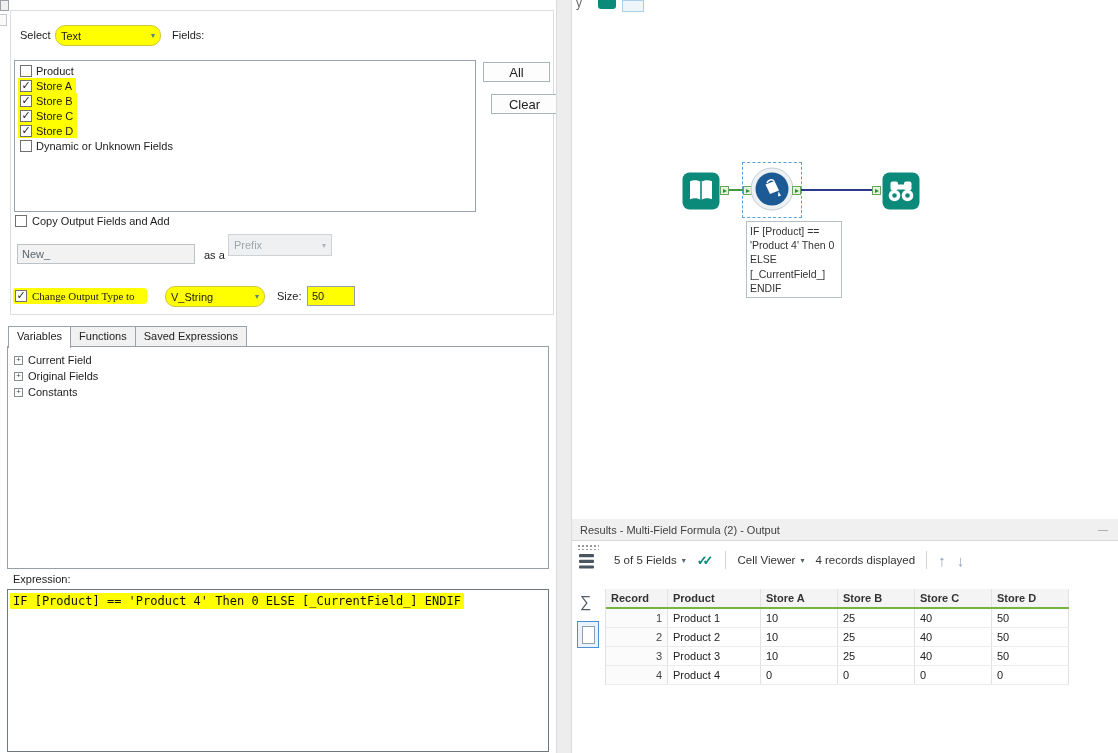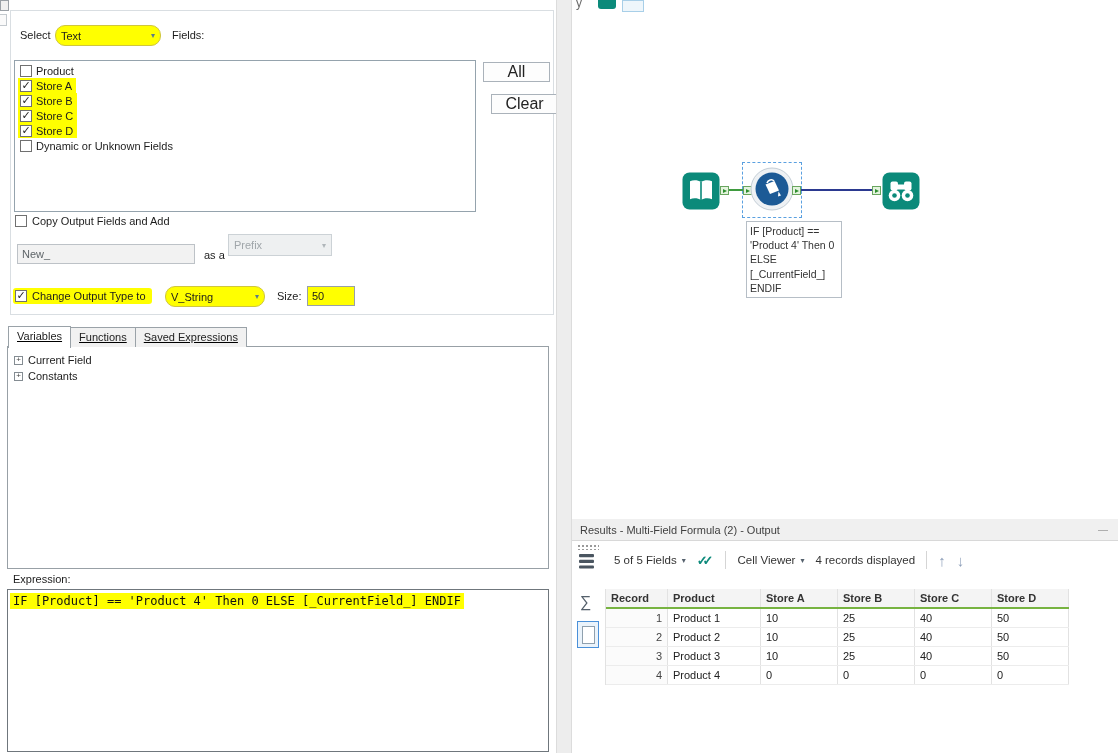--- a/index.html
+++ b/index.html
@@ -24,36 +24,36 @@
   .fields-lbl { position:absolute; left:172px; top:29px; }
   .listbox { position:absolute; left:14px; top:60px; width:462px; height:152px; border:1px solid #95a3ad; background:#fff; padding-top:2px; }
   .fl-row { height:15px; display:flex; align-items:center; padding-left:3px; }
   .fl-inner { display:inline-flex; align-items:center; gap:4px; padding:0 4px 0 2px; height:15px; }
   .fl-inner.hl { background:#ffff00; }
   .cb { width:12px; height:12px; border:1px solid #707070; background:#fff; display:inline-flex;
         align-items:center; justify-content:center; font-size:11px; line-height:1; color:#222; flex:0 0 auto; }
   .cb.checked::after { content:"✓"; margin-top:-1px; }
   .fl-label { font-size:11px; color:#1c1c1c; }
   .btn { position:absolute; width:67px; height:20px; background:#fdfdfd; border:1px solid #aab2ba;
-         font-size:16px; color:#222; display:flex; align-items:center; justify-content:center; }
+         font-size:13px; color:#222; display:flex; align-items:center; justify-content:center; }
   .btn-all { left:483px; top:62px; }
   .btn-clear { left:483px; top:94px;margin-left:8px; }
   .cb-row { position:absolute; display:flex; align-items:center; gap:5px; }
   .copy-row { left:15px; top:215px; }
   .new-input { position:absolute; left:17px; top:244px; width:178px; height:20px; border:1px solid #bdc2c7;
                background:#f2f2f2; color:#5f6569; font-size:11px; display:flex; align-items:center; padding:0 4px; }
   .asa-lbl { position:absolute; left:204px; top:249px; }
   .dd-prefix { left:228px; top:234px; width:104px; height:22px; }
-  .change-row { left:13px; top:288px; background:#ffff00; padding:2px 6px 2px 2px; border-radius:3px; }
+  .change-row { left:13px; top:288px; background:#ffff00; padding:2px 12px 2px 2px; border-radius:3px;font-family:Liberation Serif, serif; }
   .dd-vstring { left:165px; top:286px; width:100px; height:21px; }
   .size-lbl { position:absolute; left:277px; top:290px; }
   .size-input { position:absolute; left:307px; top:286px; width:48px; height:20px; background:#ffff00;
                 border:1px solid #98a0a6; font-size:11px; color:#1c1c1c; display:flex; align-items:center; padding:0 4px; }
 
-  .tabs { position:absolute; left:8px; top:325px; display:flex; align-items:flex-end; height:22px; z-index:3;text-decoration:underline; }
+  .tabs { position:absolute; left:8px; top:325px; display:flex; align-items:center; height:22px; z-index:3; }
   .tab { padding:3px 8px 4px 8px; font-size:11px; background:#f1f1f1; border:1px solid #9aa2a8;
          border-bottom:none; color:#222; margin-right:-1px; white-space:nowrap; }
   .tab.active { background:#fff; position:relative; z-index:4; padding-bottom:6px; margin-bottom:-1px; }
   .tree-box { position:absolute; left:7px; top:346px; width:542px; height:223px; border:1px solid #98a0a6;
               background:#fff; padding:5px 0 0 6px; z-index:1; }
   .tree-item { height:16px; display:flex; align-items:center; gap:5px; }
   .expand { width:9px; height:9px; border:1px solid #848c92; background:#fff; display:inline-flex;
             align-items:center; justify-content:center; font-size:8px; line-height:1; color:#444; flex:0 0 auto; }
   .expand::after { content:"+"; margin-top:-1px; }
   .expr-lbl { position:absolute; left:13px; top:573px; }
@@ -217,20 +217,24 @@
         <div class="tab">Saved Expressions</div>
       </div>
 
     <div class="tree-box">
 
         <div class="tree-item">
           <span class="expand"></span>
           <span class="lbl">Current Field</span>
         </div>
 
+        <div class="tree-item">
+          <span class="expand"></span>
+          <span class="lbl">Original Fields</span>
+        </div>
 
         <div class="tree-item">
           <span class="expand"></span>
           <span class="lbl">Constants</span>
         </div>
       </div>
 
     <span class="lbl expr-lbl">Expression:</span>
     <div class="expr-box">
       <span class="expr-text">IF [Product] == 'Product 4' Then 0 ELSE [_CurrentField_] ENDIF</span>

